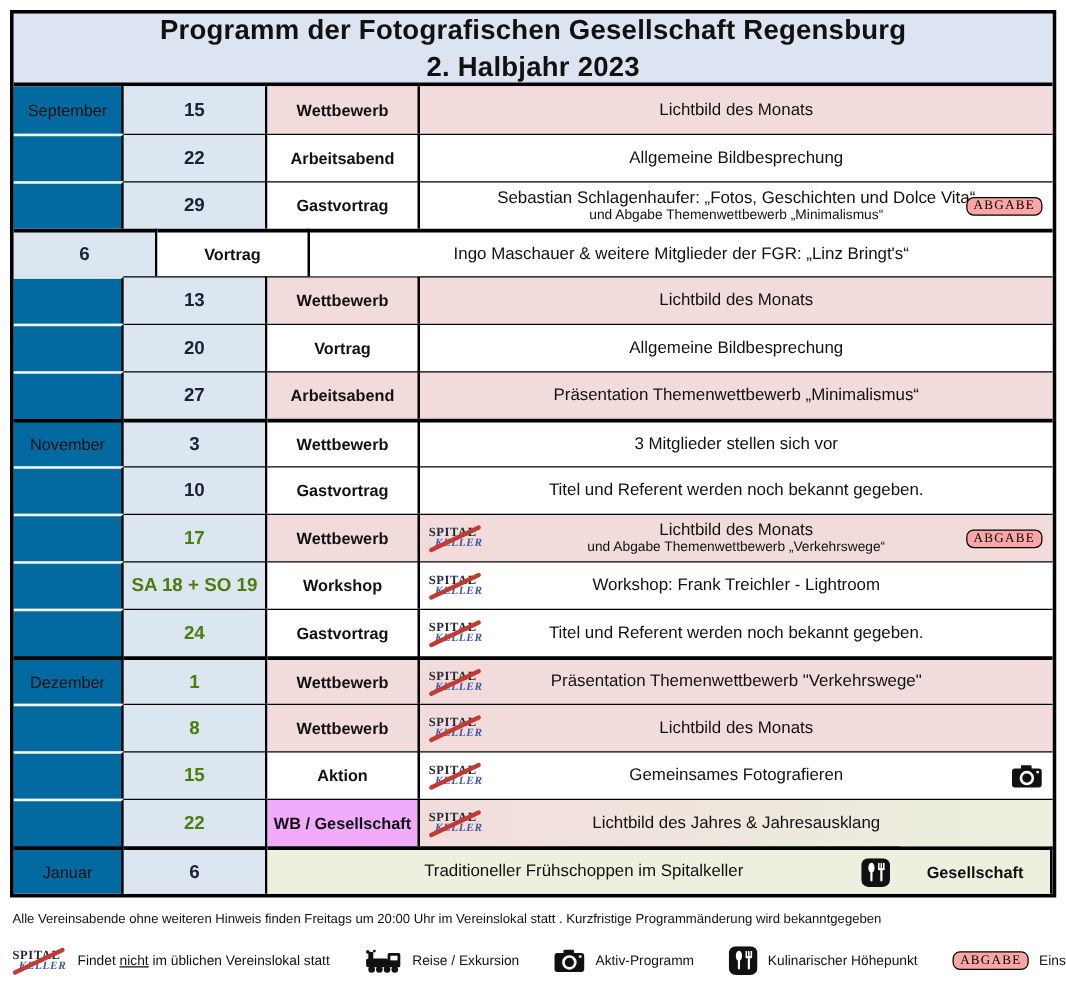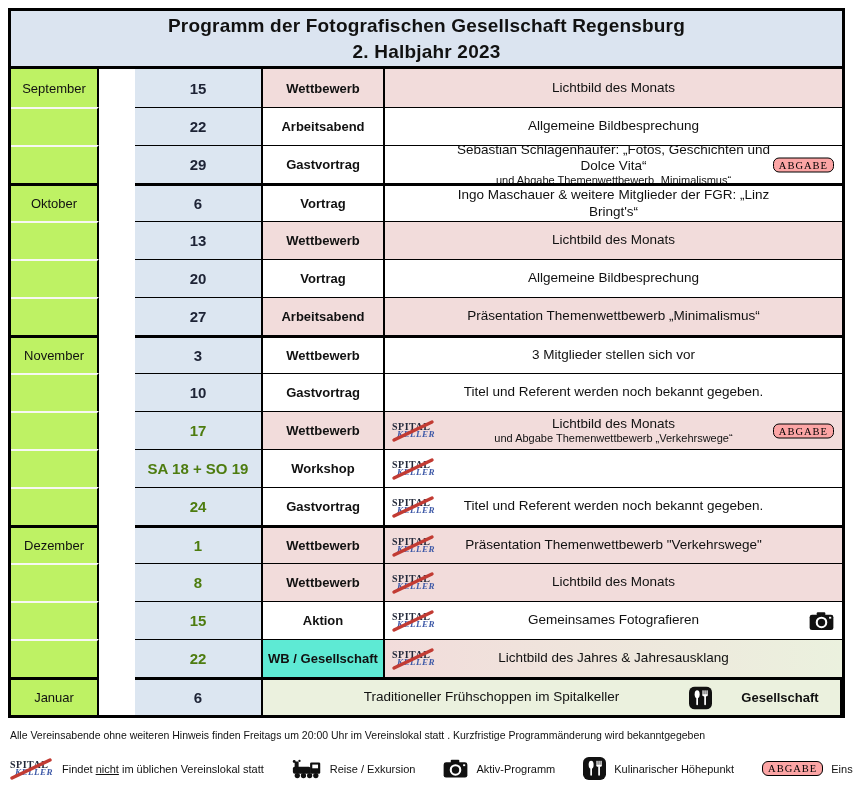--- a/index.html
+++ b/index.html
@@ -6,38 +6,38 @@
   body {
     width:853px; height:797px; background:#ffffff; overflow:hidden;
     font-family:"Liberation Sans", sans-serif; color:#111;
   }
   .sheet { margin:8px; }
   .table-box { border:3px solid #000; width:837px; }
   .header-box {
     background:#dbe4f0; border-bottom:3px solid #000; height:58px;
     display:flex; flex-direction:column; justify-content:center; align-items:center;
   }
-  .title-line { font-weight:bold; font-size:19px; line-height:1.35; letter-spacing:0.2px; }
+  .title-line { font-weight:bold; font-size:22px; line-height:1.35; letter-spacing:0.2px; }
   .row { display:flex; height:38px; }
   .cell { border-top:1px solid #000; display:flex; align-items:center; justify-content:center; }
   .row:first-child .cell { border-top:none; }
   .group-start .cell { border-top:3px solid #000; }
   .row:first-child.group-start .cell { border-top:none; }
   .row:not(.group-start) .cell.month { border-top:2px solid #f7f7f4; }
-  .cell.month  { width:88px;  background:#bef264; border-right:2px solid #000; font-size:13px; }
-  .cell.date   { width:128px; background:#dce6f1; border-right:2px solid #000;
-                 font-weight:bold; font-size:15px; color:#1d2335;margin-left:36px; }
+  .cell.month  { width:88px;  background:#0369a1; border-right:2px solid #000; font-size:13px; }
+  .cell.date   { width:115px; background:#dce6f1; border-right:2px solid #000;
+                 font-weight:bold; font-size:15px; color:#1d2335; }
   .cell.date.red { color:#4d7c0f; }
   .cell.type   { width:122px; border-right:2px solid #000; font-weight:bold; font-size:13px;
                  white-space:nowrap; }
   .cell.desc   { flex:1; position:relative; text-align:center; font-size:13.5px; }
   .bg-white { background:#ffffff; }
   .bg-pink  { background:#f2dcdb; }
   .bg-green { background:#ebf1de; }
-  .type.bg-mixed { background:#5eead4; }
+  .type.bg-mixed { background:#f0abfc; }
   .desc.bg-mixed { background:linear-gradient(90deg,#f2dcdb 0%,#ebf1de 100%); }
   .desc-text { width:100%; padding:0 56px; line-height:1.2; }
   .desc-line2 { font-size:11px; }
   .logo-slot  { position:absolute; left:7px; top:50%; transform:translateY(-50%); }
   .right-slot { position:absolute; right:8px; top:50%; transform:translateY(-50%); display:flex; align-items:center; }
   
   .sk-logo { position:relative; display:inline-block; width:44px; line-height:1;
              font-family:"Liberation Serif", serif; text-align:left; }
   .sk-top    { display:block; font-size:10px; font-weight:bold; letter-spacing:0.5px; color:#23293a; }
   .sk-bottom { display:block; font-size:9px; font-weight:bold; font-style:italic;
@@ -118,23 +118,20 @@
       <div class="desc-text">
         <div class="desc-line1">Sebastian Schlagenhaufer: „Fotos, Geschichten und Dolce Vita“</div>
         <div class="desc-line2">und Abgabe Themenwettbewerb „Minimalismus“</div>
       </div>
       <span class="right-slot">
   <span class="abgabe">ABGABE</span>
 </span>
     </div>
   </div>
         <div class="row group-start">
-    <div class="cell month">
-      <span class="month-label">Oktober</span>
-    </div>
     <div class="cell date">
       <span class="date-label">6</span>
     </div>
     <div class="cell type bg-white">
       <span class="type-label">Vortrag</span>
     </div>
     <div class="cell desc bg-white">
       <span class="logo-slot"></span>
       <div class="desc-text">
         <div class="desc-line1">Ingo Maschauer &amp; weitere Mitglieder der FGR: „Linz Bringt's“</div>
@@ -280,20 +277,24 @@
     <div class="cell desc bg-white">
       <span class="logo-slot">
   <span class="sk-logo">
     <span class="sk-top">SPITAL</span>
     <span class="sk-bottom">KELLER</span>
     <svg class="sk-strike" viewBox="0 0 46 26">
                   <line x1="4" y1="22" x2="42" y2="4"></line>
                 </svg>
   </span>
 </span>
+      <div class="desc-text">
+        <div class="desc-line1">Workshop: Frank Treichler - Lightroom</div>
+
+      </div>
       <span class="right-slot"></span>
     </div>
   </div>
         <div class="row">
     <div class="cell month">
       <span class="month-label"></span>
     </div>
     <div class="cell date red">
       <span class="date-label">24</span>
     </div>

